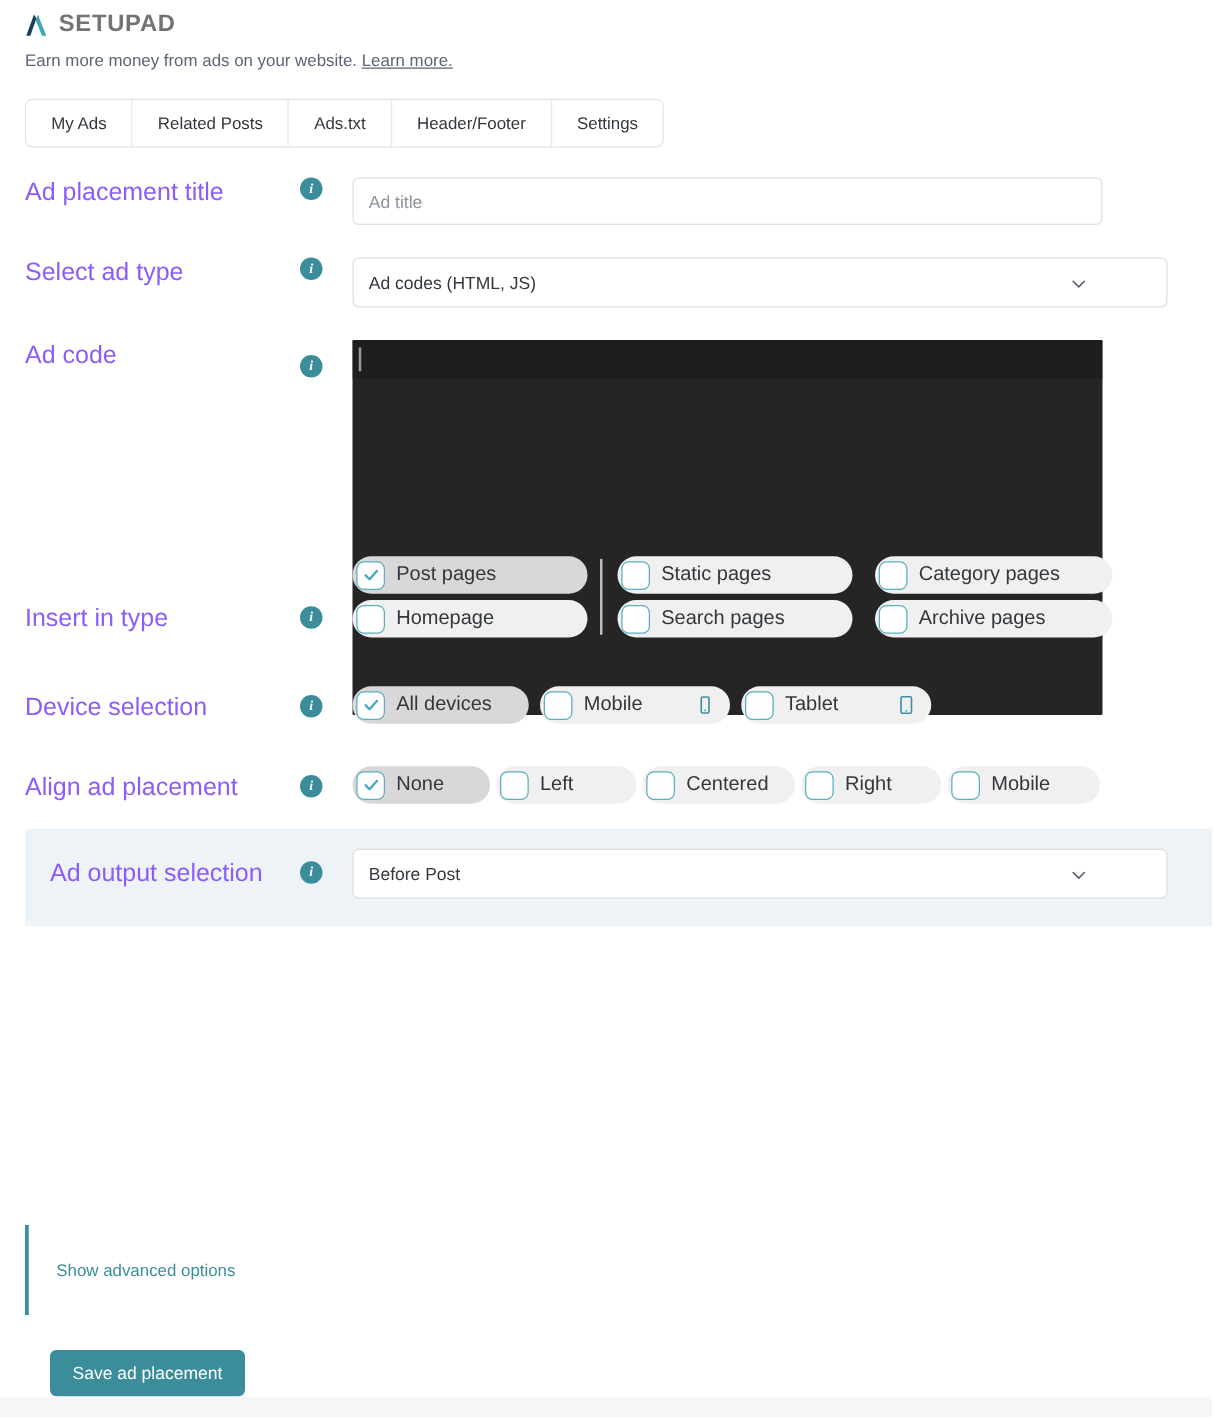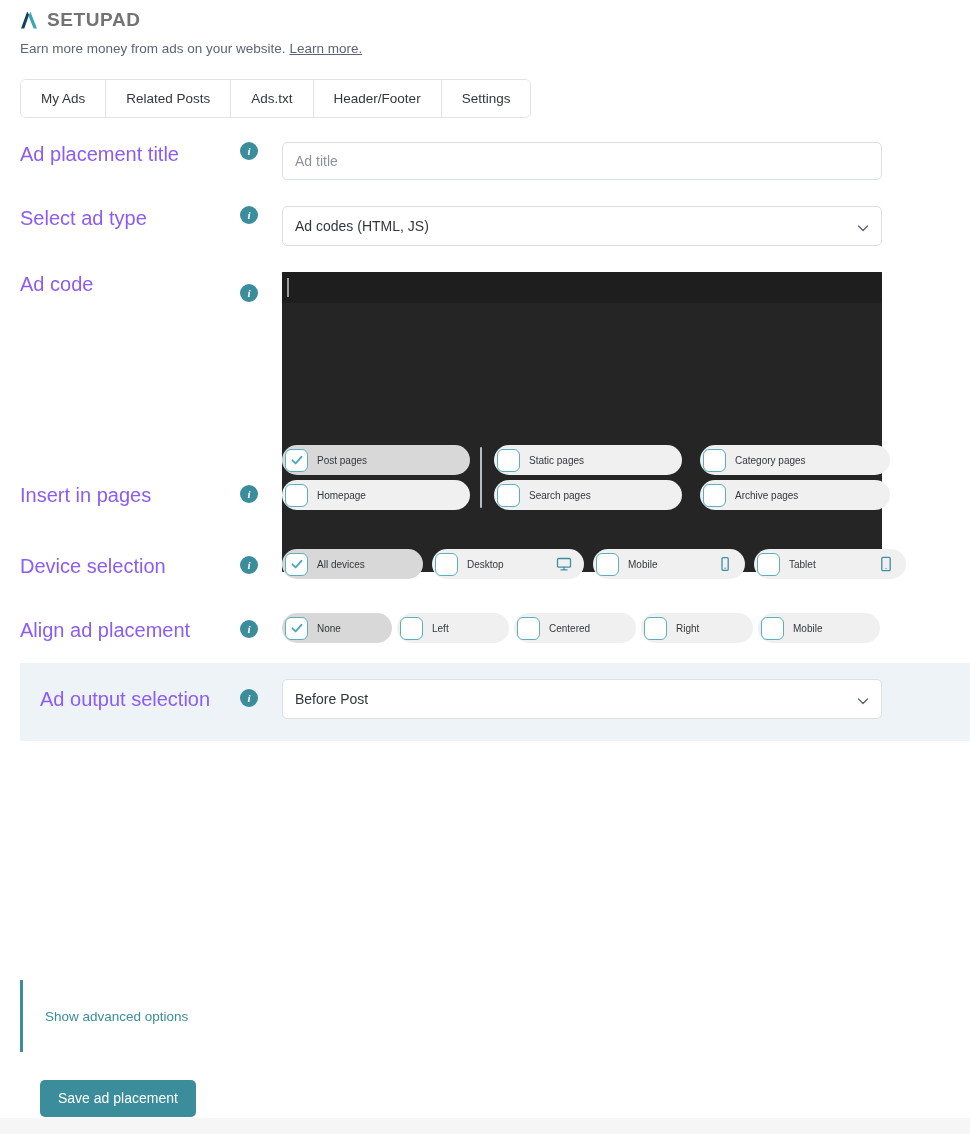--- a/index.html
+++ b/index.html
@@ -35,39 +35,39 @@
                font-size:11px; font-style:italic; font-weight:bold; display:flex;
                align-items:center; justify-content:center; font-family:"Liberation Serif", serif; }
   .row-field { flex:1; min-width:0; }
 
   
   .text-input { width:600px; height:38px; border:1px solid #dcdfe3; border-radius:5px;
                 background:#fff; font-size:14px; color:#32373c; padding:0 12px; outline:none;
                 font-family:"Liberation Sans", sans-serif; }
   .text-input::placeholder { color:#8d939c; }
   .select-wrap { position:relative; width:600px; }
-  .select-box { width:600px; height:40px; border:1px solid #dcdfe3; border-radius:5px; background:#fff;
+  .select-box { width:652px; height:40px; border:1px solid #dcdfe3; border-radius:5px; background:#fff;
                 font-size:14px; color:#32373c; padding:0 34px 0 12px; display:flex; align-items:center; }
   .chev { position:absolute; right:13px; top:50%; transform:translateY(-50%); width:12px; height:12px; }
 
   
   .editor { width:600px; height:300px; background:#252526; border-radius:1px; position:relative; overflow:hidden; }
   .editor-top { position:absolute; left:0; top:0; width:100%; height:31px; background:#1e1e1e; }
   .editor-caret { position:absolute; left:5px; top:6px; width:2px; height:19px; background:#9a9a9a; }
 
   
   .pill-grid { display:flex; align-items:flex-start; }
   .pill-col { display:flex; flex-direction:column; gap:5px; }
   .pill { display:flex; align-items:center; height:30px; border-radius:15px; background:#f0f0f0;
           padding:0 12px 0 3px; gap:9px; }
   .pill.checked { background:#d8d8d8; }
   .pill .cb { width:23px; height:23px; flex:none; border:1.6px solid #5aafbd; border-radius:6px;
               background:#fff; display:flex; align-items:center; justify-content:center; }
   .pill .cb svg { display:block; }
-  .pill .lbl { font-size:10px; color:#32373c; white-space:nowrap; }
+  .pill .lbl { font-size:16px; color:#32373c; white-space:nowrap; }
   .pill .devicon { margin-left:auto; padding-left:14px; display:flex; align-items:center; }
   .vdivider { width:2px; background:#b9bdc2; align-self:stretch; margin:2px 12px 2px 10px; border-radius:1px; }
 
   
   .row-highlight { background:#eef3f7; }
 
   
   .advanced { position:absolute; left:20px; top:980px; width:400px; height:72px;
               border-left:3px solid #3b8d9b; display:flex; align-items:center; padding-left:22px; }
   .advanced a { font-size:13.5px; color:#3b8d9b; text-decoration:none; }
@@ -146,21 +146,21 @@
       <div class="row-field">
         <div class="editor">
           <div class="editor-top"></div>
           <div class="editor-caret"></div>
 
         </div>
       </div>
     </div>
 
     <div class="row" style="height:100px; padding-top:11px;">
-      <div class="row-label" style="padding-top:41px;">Insert in pages</div>
+      <div class="row-label" style="padding-top:41px;">Insert in type</div>
       <div class="row-info" style="padding-top:40px;">
           <span class="info-icon">i</span>
         </div>
       <div class="row-field">
         <div class="pill-grid">
           <div class="pill-col">
             <div class="pill checked" style="width:188px;">
               <span class="cb">
                 <svg width="14" height="14" viewBox="0 0 14 14">
                     <path d="M2.5 7.3 L5.6 10.4 L11.5 3.8" fill="none" stroke="#4aa9bb" stroke-width="1.9" stroke-linecap="round" stroke-linejoin="round"></path>
@@ -212,30 +212,20 @@
         <div class="pill-grid" style="gap:9px;">
           <div class="pill checked" style="width:141px;">
             <span class="cb">
               <svg width="14" height="14" viewBox="0 0 14 14">
                   <path d="M2.5 7.3 L5.6 10.4 L11.5 3.8" fill="none" stroke="#4aa9bb" stroke-width="1.9" stroke-linecap="round" stroke-linejoin="round"></path>
                 </svg>
             </span>
             <span class="lbl">All devices</span>
           </div>
 
-          <div class="pill" style="width:152px;">
-            <span class="cb"></span>
-            <span class="lbl">Desktop</span>
-            <span class="devicon">
-              <svg width="16" height="16" viewBox="0 0 16 16">
-                <rect x="1.5" y="2.5" width="13" height="8.6" rx="1.2" fill="none" stroke="#3f8fa2" stroke-width="1.3"></rect>
-                <path d="M8 11.2 L8 13.6 M5 13.8 L11 13.8" stroke="#3f8fa2" stroke-width="1.3" stroke-linecap="round"></path>
-              </svg>
-            </span>
-          </div>
 
           <div class="pill" style="width:152px;justify-content:space-between;">
             <span class="cb"></span>
             <span class="lbl">Mobile</span>
             <span class="devicon">
               <svg width="16" height="16" viewBox="0 0 16 16">
                 <rect x="5" y="1.6" width="6.2" height="12.8" rx="1.2" fill="none" stroke="#3f8fa2" stroke-width="1.3"></rect>
                 <circle cx="8.1" cy="12.2" r="0.7" fill="#3f8fa2"></circle>
               </svg>
             </span>

